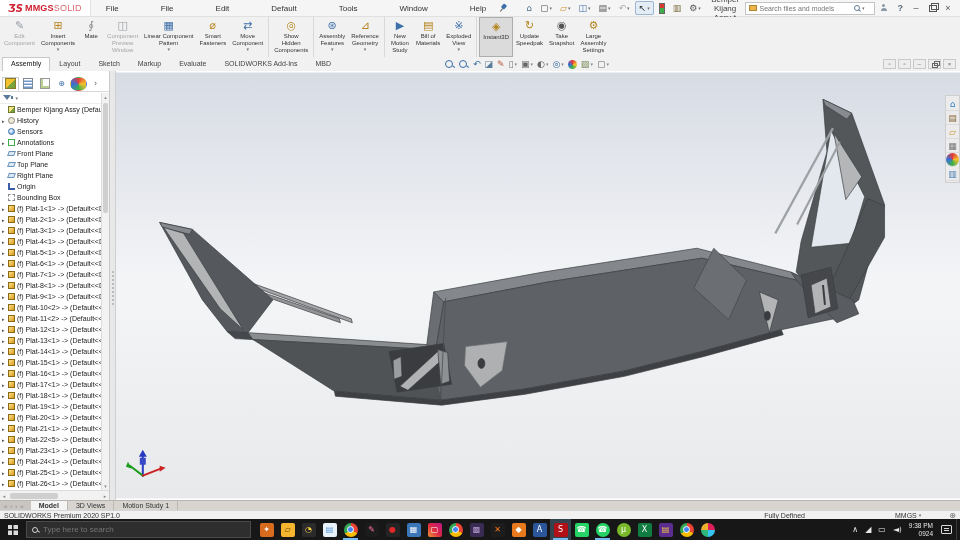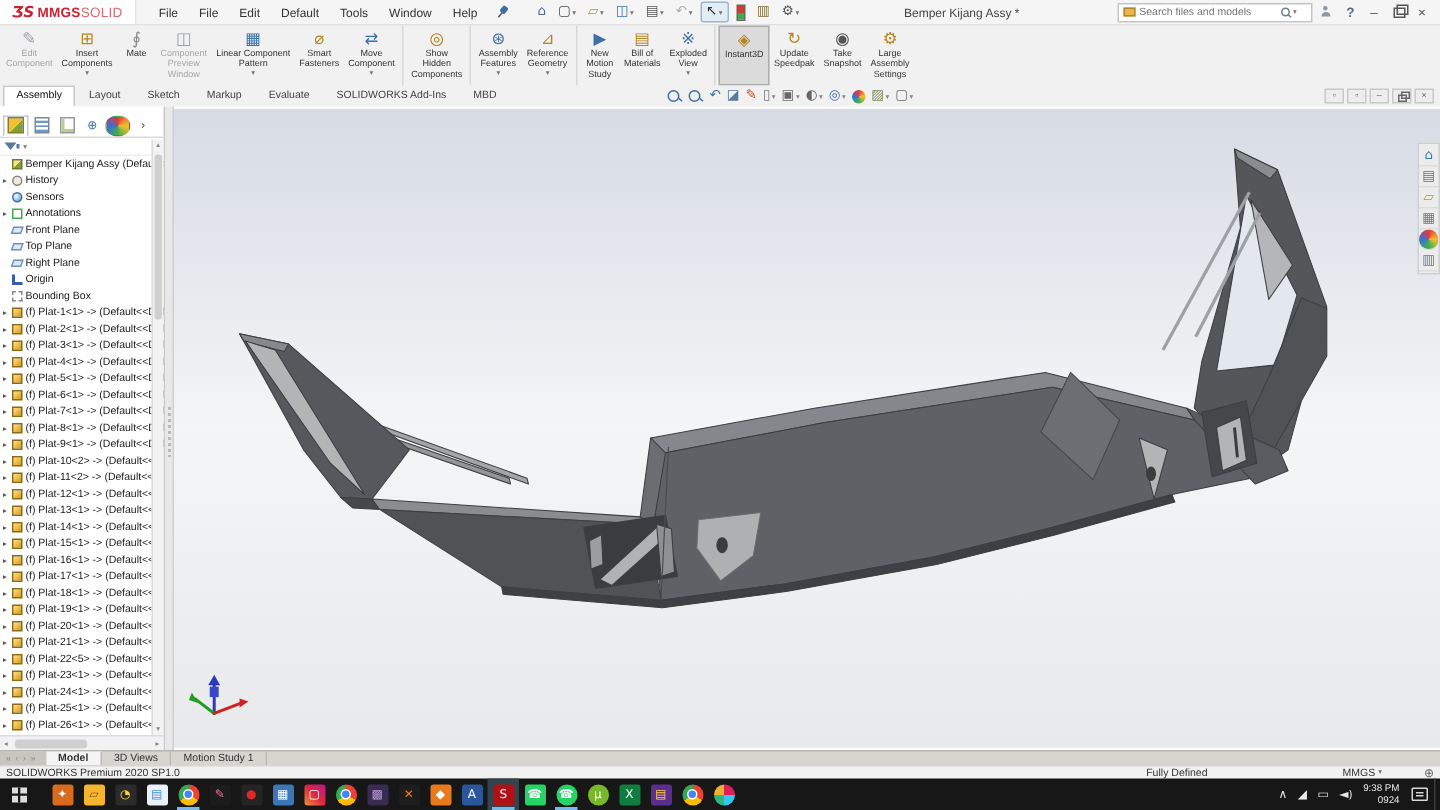--- a/index.html
+++ b/index.html
@@ -5,21 +5,21 @@
   * { margin:0; padding:0; box-sizing:border-box; }
   html,body { width:960px; height:540px; overflow:hidden; font-family:"Liberation Sans", sans-serif; }
   .app { width:960px; height:540px; display:flex; flex-direction:column; background:#f1f1f1; }
 
   
   .menubar { height:17px; background:#f5f5f5; display:flex; align-items:center; border-bottom:1px solid #e0e0e0; font-size:8px; color:#333; }
   .logo { display:flex; align-items:center; background:#fff; height:100%; padding:0 8px; border-right:1px solid #e4e4e4; }
   .logo .mark { color:#cf2031; font-weight:bold; font-style:italic; font-size:10px; margin-right:2px; }
   .logo .solid { color:#cf2031; font-weight:bold; font-size:9px; letter-spacing:.2px; }
   .logo .works { color:#d9696f; font-size:9px; letter-spacing:.2px; }
-  .menus { display:flex; margin-left:8px; }
+  .menus { display:flex; margin-left:8px;gap:28px; }
   .menu { padding:2px 7px; cursor:default; }
   .pin { width:8px; height:8px; margin:0 6px; position:relative; }
   .pin::before { content:""; position:absolute; left:3px; top:0; width:4px; height:5px; background:#3d6fa8; border-radius:1px; transform:rotate(40deg); }
   .pin::after { content:""; position:absolute; left:2px; top:4px; width:1px; height:4px; background:#555; transform:rotate(40deg); }
   .qat { display:flex; align-items:center; margin-left:10px; }
   .qbtn { display:flex; align-items:center; height:14px; padding:0 3px; margin-right:2px; border-radius:2px; }
   .qbtn .glyph { font-size:9px; }
   .qbtn.dd::after { content:"▾"; font-size:5px; color:#777; margin-left:1px; }
   .qbtn.active { border:1px solid #9ab6d0; background:#e3edf6; }
   .qbtn.traffic::before { content:""; width:4px; height:9px; background:linear-gradient(#d93a2f 50%,#3fae4a 50%); border:1px solid #666; }
@@ -699,20 +699,24 @@
       <span class="sb-units">MMGS</span>
       <span class="sb-dd glyph">▾</span>
       <span class="globe glyph">⊕</span>
     </div>
   </div>
 
   <div class="taskbar">
     <div class="start">
         <span class="win"></span>
       </div>
+    <div class="tsearch">
+      <span class="mag2"></span>
+      <input placeholder="Type here to search" style="">
+    </div>
     <div class="tapps">
 
     <div class="tapp">
           <span class="appbox swatch" style="background: rgb(217, 107, 30);">
             <span class="glyph" style="color: rgb(255, 255, 255);">✦</span>
           </span>
         </div>
         <div class="tapp">
           <span class="appbox swatch" style="background: rgb(245, 181, 46);">
             <span class="glyph" style="color: rgb(107, 78, 14);">▱</span>

